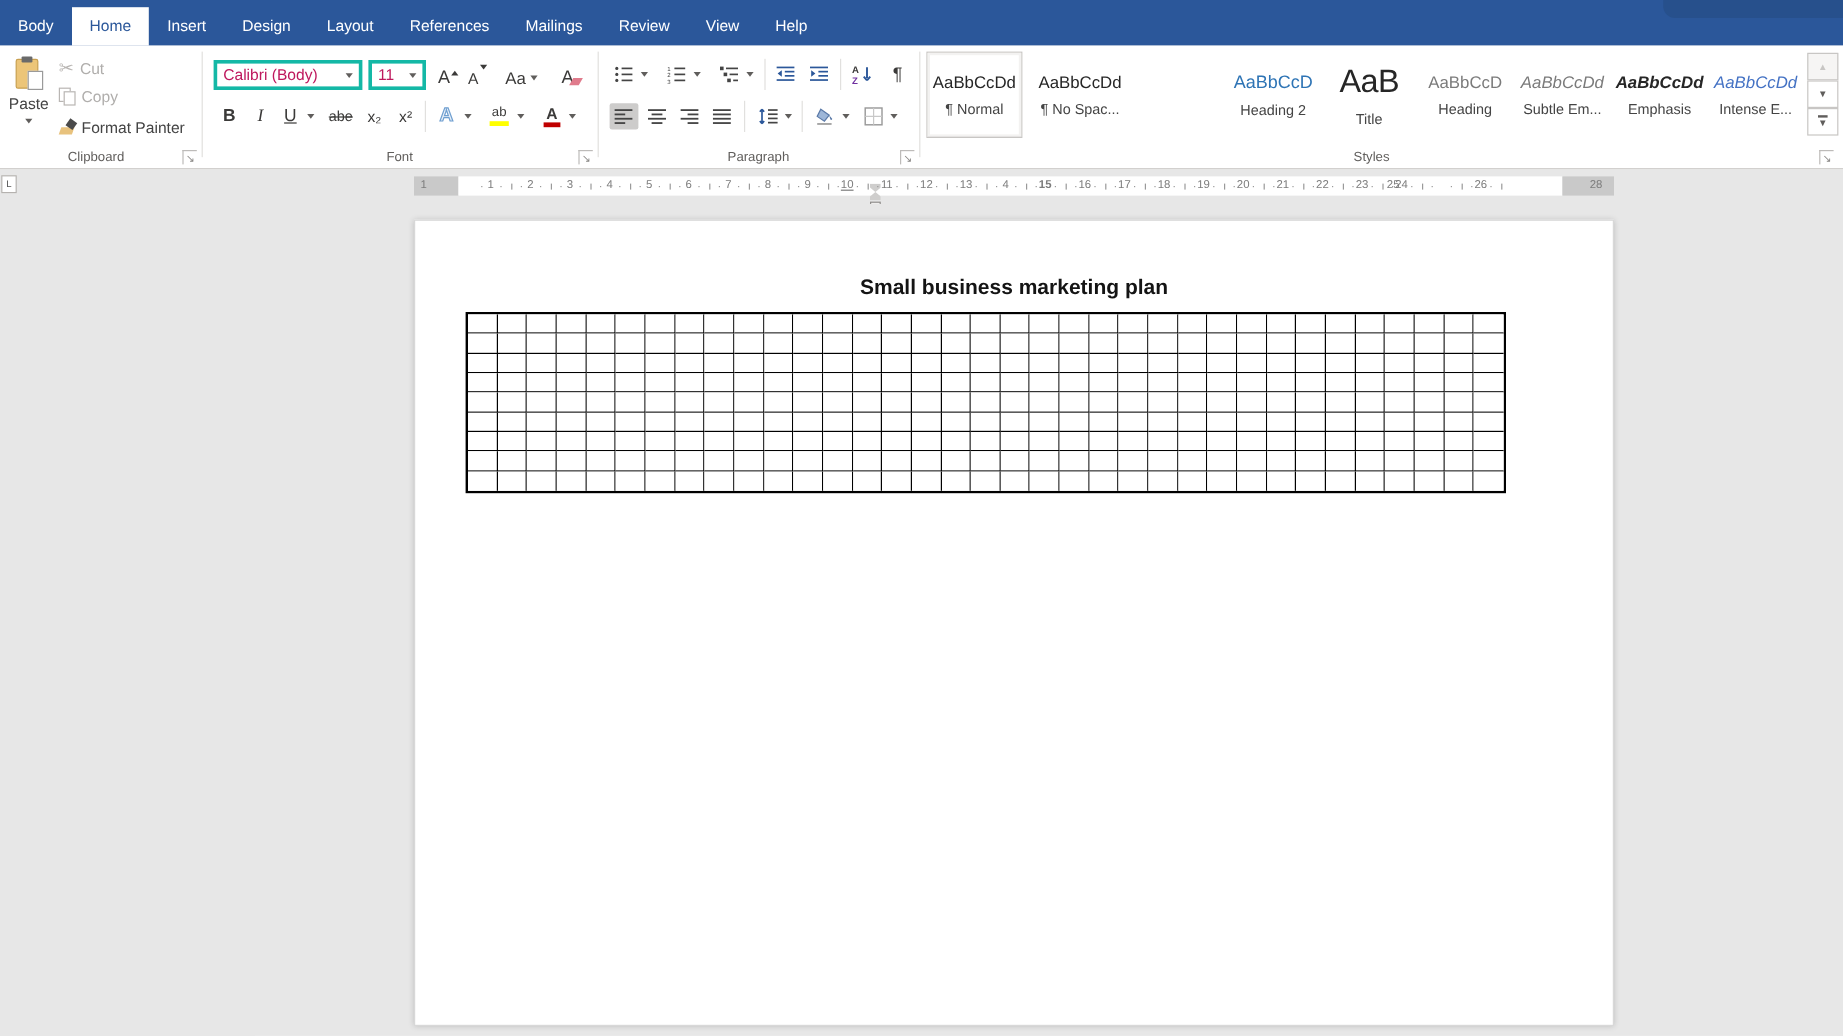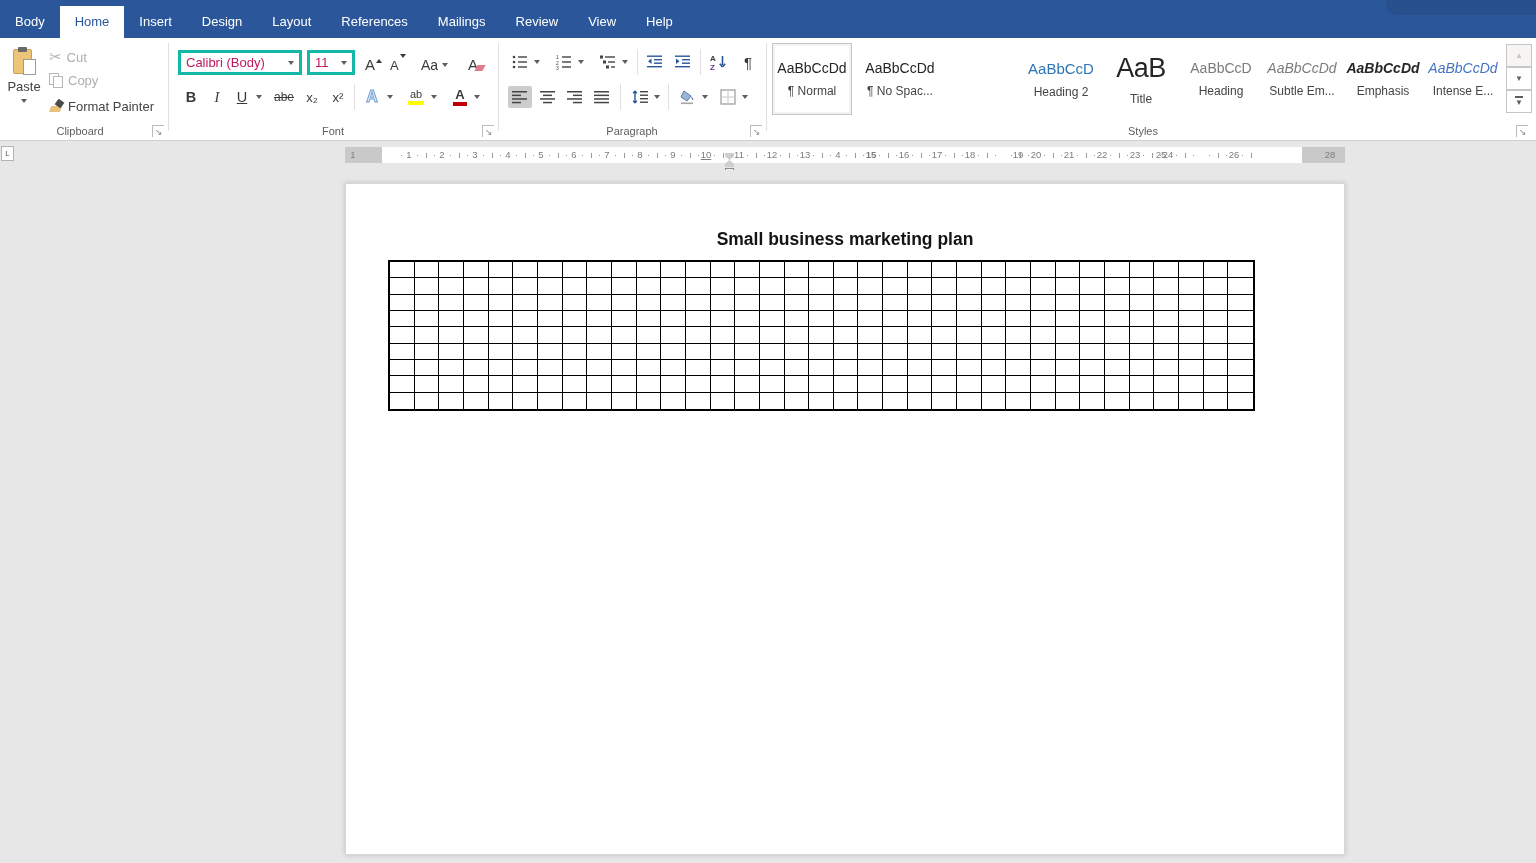--- a/index.html
+++ b/index.html
@@ -524,21 +524,21 @@
         <div class="rdot" style="left: 551px;"></div>
         <div class="rdot" style="left: 567px;"></div>
         <span class="rnum" style="left: 592px;">17</span>
         <div class="rtick" style="left: 608.5px;"></div>
         <div class="rdot" style="left: 584px;"></div>
         <div class="rdot" style="left: 600px;"></div>
         <span class="rnum" style="left: 625px;">18</span>
         <div class="rtick" style="left: 641.5px;"></div>
         <div class="rdot" style="left: 617px;"></div>
         <div class="rdot" style="left: 633px;"></div>
-        <span class="rnum" style="left: 658px; margin-left: 15px;">19</span>
+        <span class="rnum" style="left: 658px;">19</span>
         <div class="rtick" style="left: 674.5px;"></div>
         <div class="rdot" style="left: 650px;"></div>
         <div class="rdot" style="left: 666px;"></div>
         <span class="rnum" style="left: 691px;">20</span>
         <div class="rtick" style="left: 707.5px;"></div>
         <div class="rdot" style="left: 683px;"></div>
         <div class="rdot" style="left: 699px;"></div>
         <span class="rnum" style="left: 724px;">21</span>
         <div class="rtick" style="left: 740.5px;"></div>
         <div class="rdot" style="left: 716px;"></div>

